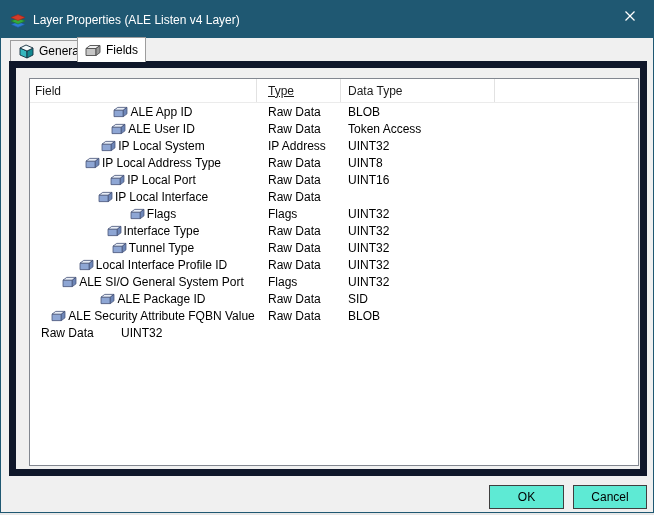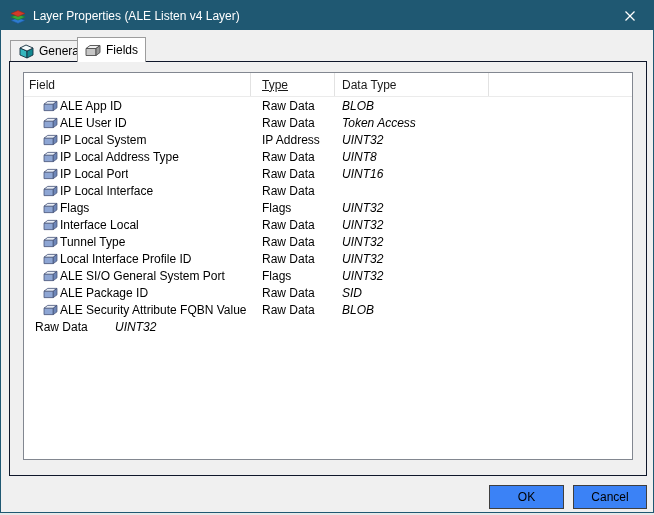--- a/index.html
+++ b/index.html
@@ -6,21 +6,21 @@
   html,body { width:654px; height:515px; }
   body { font-family:"Liberation Sans","DejaVu Sans",sans-serif; background:#e8e8e8; }
 
   .dialog {
     position:relative; width:654px; height:513px;
     background:#f0f0f0; border:1px solid #1f5872; overflow:hidden;
   }
 
   
   .titlebar {
-    position:absolute; left:0; top:0; right:0; height:29px;
+    position:absolute; left:0; top:0; right:0; height:37px;
     background:#1f5872; display:flex; align-items:center;
   }
   .title-icon { width:16px; height:16px; margin-left:9px; display:block; }
   .title-text {
     color:#ffffff; font-size:12px; margin-left:7px; white-space:nowrap;
   }
   .close-btn {
     position:absolute; right:0; top:0; width:46px; height:29px;
     display:flex; align-items:center; justify-content:center; cursor:default;
   }
@@ -37,50 +37,50 @@
     background:#f1f1f1; border:1px solid #9d9d9d; border-bottom:none; z-index:2;
   }
   .tab-fields {
     left:76px; top:36px; height:25px;
     background:#ffffff; border:1px solid #9d9d9d; border-bottom:none; z-index:4;text-align:right;
   }
 
   
   .tab-panel {
     position:absolute; left:8px; top:60px; width:638px; height:415px;
-    background:#f0f0f0; border:1px solid #0f172a; z-index:3;
+    background:#f0f0f0; border:7px solid #0f172a; z-index:3;
   }
 
   
   .listview {
     position:absolute; left:13px; top:10px; width:610px; height:388px;
     background:#ffffff; border:1px solid #828790; overflow:hidden;
   }
   .lv-header { display:flex; height:24px; border-bottom:1px solid #ebebeb; }
   .hcell {
     font-size:12px; color:#1a1a1a; display:flex; align-items:center;
     border-right:1px solid #e2e2e2; white-space:nowrap; overflow:hidden;
   }
   .hcell.h-field    { width:227px; padding-left:5px; }
   .hcell.h-type     { width:84px;  padding-left:11px;text-decoration:underline; }
   .hcell.h-datatype { width:154px; padding-left:7px; }
   .hcell.h-fill     { flex:1; border-right:none; }
 
   .lv-body { position:absolute; left:0; top:24px; right:0; bottom:0; }
   .lv-row { display:flex; height:17px; align-items:center; font-size:12px; color:#000; }
   .cell { white-space:nowrap; overflow:hidden; }
-  .c-fieldwrap { width:227px; display:flex; align-items:center; padding-left:19px; }
+  .c-fieldwrap { width:227px; display:flex; align-items:center; padding-left:19px;justify-content:center; }
   .row-icon { flex:0 0 auto; margin-right:2px; display:block; }
   .c-type     { width:84px;  padding-left:11px; }
-  .c-datatype { width:154px; padding-left:7px;font-style:italic; }
+  .c-datatype { width:154px; padding-left:7px; }
 
   
   .btn {
     position:absolute; top:484px; height:24px; font-size:12px; color:#000;
-    background:#3b82f6; border:1px solid #3f3f3f;
+    background:#5eead4; border:1px solid #3f3f3f;
     font-family:"Liberation Sans","DejaVu Sans",sans-serif;
     display:flex; align-items:center; justify-content:center; cursor:default;
   }
   .btn-ok     { left:488px; width:75px; }
   .btn-cancel { left:572px; width:74px;text-align:right; }
 </style>
 </head>
 <body>
 
 <div class="dialog">
@@ -216,21 +216,21 @@
     <span class="cell c-datatype">UINT32</span>
   </div>
 
   <div class="lv-row">
     <div class="cell c-fieldwrap">
       <svg class="row-icon" width="15" height="12" viewBox="0 0 16 13">
         <polygon points="1,4.5 11,4.5 11,11.5 1,11.5" fill="#8ea6d4" stroke="#47547a" stroke-width="0.9"></polygon>
         <polygon points="1,4.5 5,1.5 15,1.5 11,4.5" fill="#e9eef7" stroke="#47547a" stroke-width="0.9"></polygon>
         <polygon points="11,4.5 15,1.5 15,8.5 11,11.5" fill="#6d86b8" stroke="#47547a" stroke-width="0.9"></polygon>
       </svg>
-      <span class="cell c-field">Interface Local</span>
+      <span class="cell c-field">Interface Type</span>
     </div>
     <span class="cell c-type">Raw Data</span>
     <span class="cell c-datatype">UINT32</span>
   </div>
 
   <div class="lv-row">
     <div class="cell c-fieldwrap">
       <svg class="row-icon" width="15" height="12" viewBox="0 0 16 13">
         <polygon points="1,4.5 11,4.5 11,11.5 1,11.5" fill="#8ea6d4" stroke="#47547a" stroke-width="0.9"></polygon>
         <polygon points="1,4.5 5,1.5 15,1.5 11,4.5" fill="#e9eef7" stroke="#47547a" stroke-width="0.9"></polygon>

